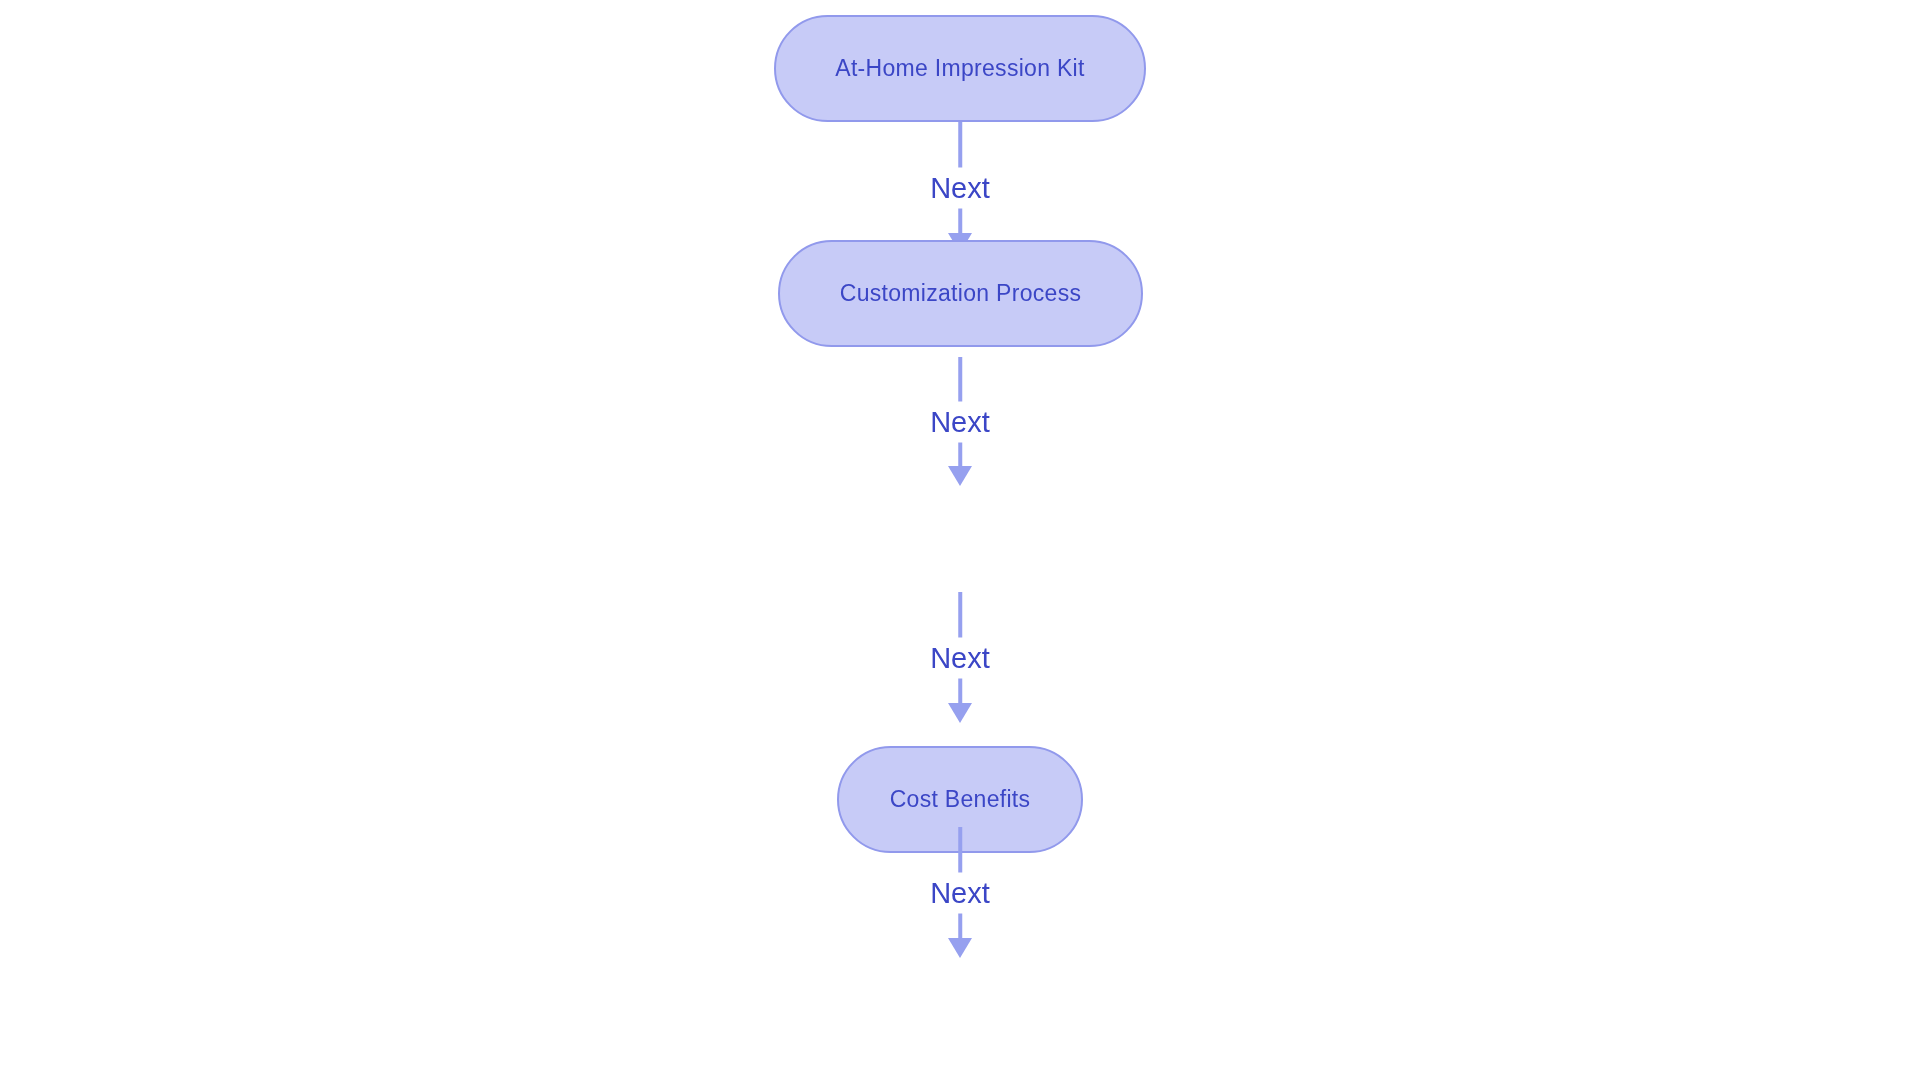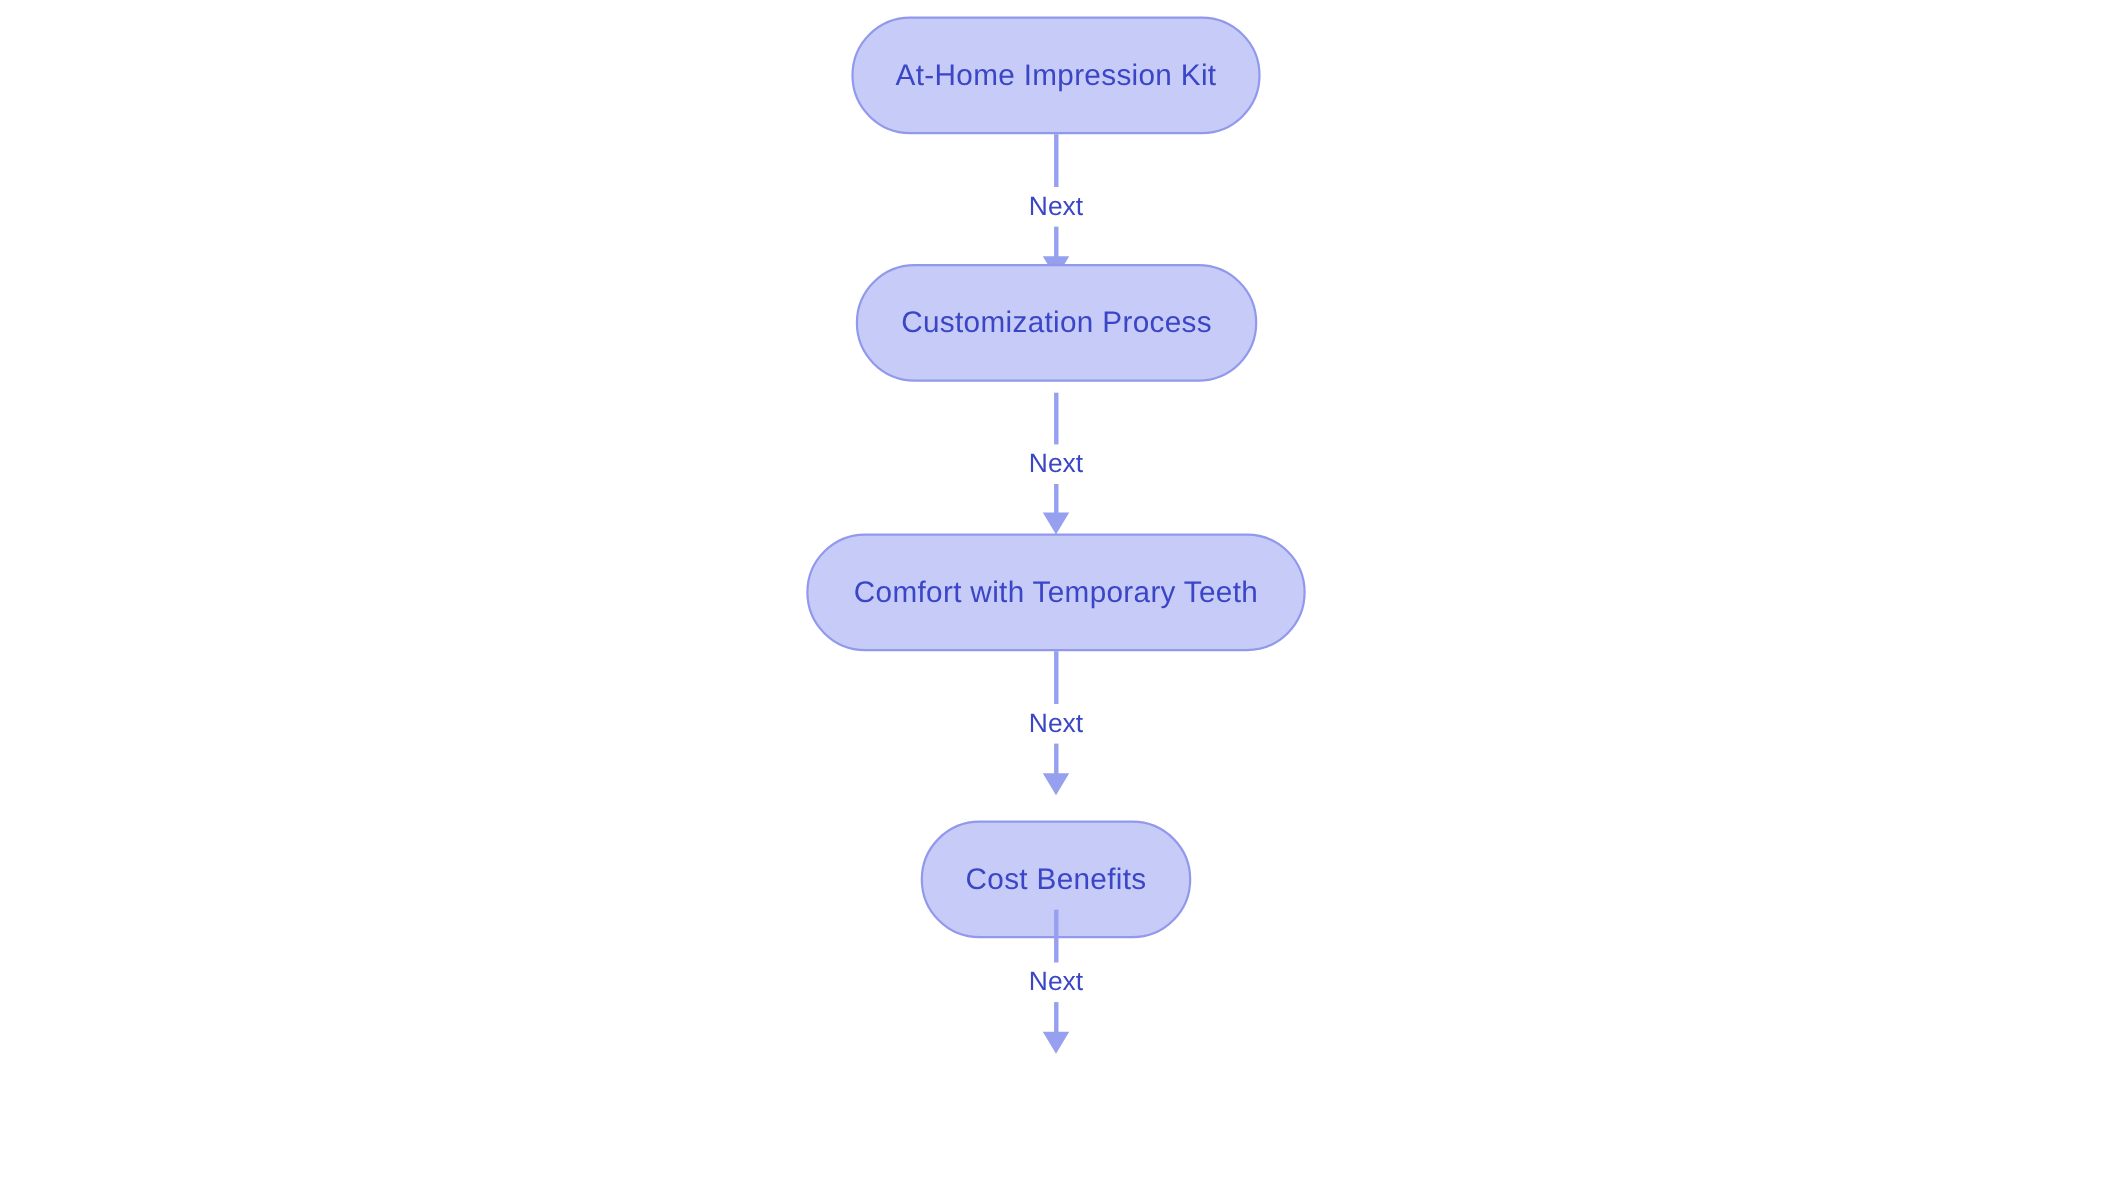--- a/index.html
+++ b/index.html
@@ -16,21 +16,21 @@
   .canvas{position:relative;width:1920px;height:1083px;background:var(--bg);}
 
   .node{
     position:absolute;
     height:107px;
     background:var(--fill);
     border:2.5px solid var(--stroke);
     border-radius:54px;
     display:flex;align-items:center;justify-content:center;
     color:var(--text);
-    font-size:27px;
+    font-size:23px;
     letter-spacing:0.3px;
     white-space:nowrap;
     cursor:default;
   }
   .n0{left:774px;top:15px;width:372px;}
   .n1{left:778px;top:240px;width:365px;}
   .n2{left:733px;top:485px;width:454px;}
   .n3{left:837px;top:722px;width:246px;margin-top:24px;}
   .n4{left:782px;top:957px;width:356px;}
 
@@ -48,21 +48,21 @@
     position:absolute;left:50%;transform:translateX(-50%);bottom:0;
     width:0;height:0;
     border-left:12px solid transparent;
     border-right:12px solid transparent;
     border-top:20px solid var(--arrow);
   }
   .edge .edge-label{
     position:absolute;left:50%;top:50%;transform:translate(-50%,-50%);
     background:var(--bg);
     padding:4px 9px;
-    font-size:24px;
+    font-size:29px;
     color:var(--label);
     white-space:nowrap;
   }
 </style>
 </head>
 <body>
 
 <div class="canvas">
 
   <div class="node n0">
@@ -78,23 +78,20 @@
   <div class="node n1">
     <span>Customization Process</span>
   </div>
 
   <div class="edge e1">
     <div class="line"></div>
     <div class="arrowhead"></div>
     <span class="edge-label">Next</span>
   </div>
 
-  <div class="node n2">
-    <span>Comfort with Temporary Teeth</span>
-  </div>
 
   <div class="edge e2">
     <div class="line"></div>
     <div class="arrowhead"></div>
     <span class="edge-label">Next</span>
   </div>
 
   <div class="node n3">
     <span>Cost Benefits</span>
   </div>

